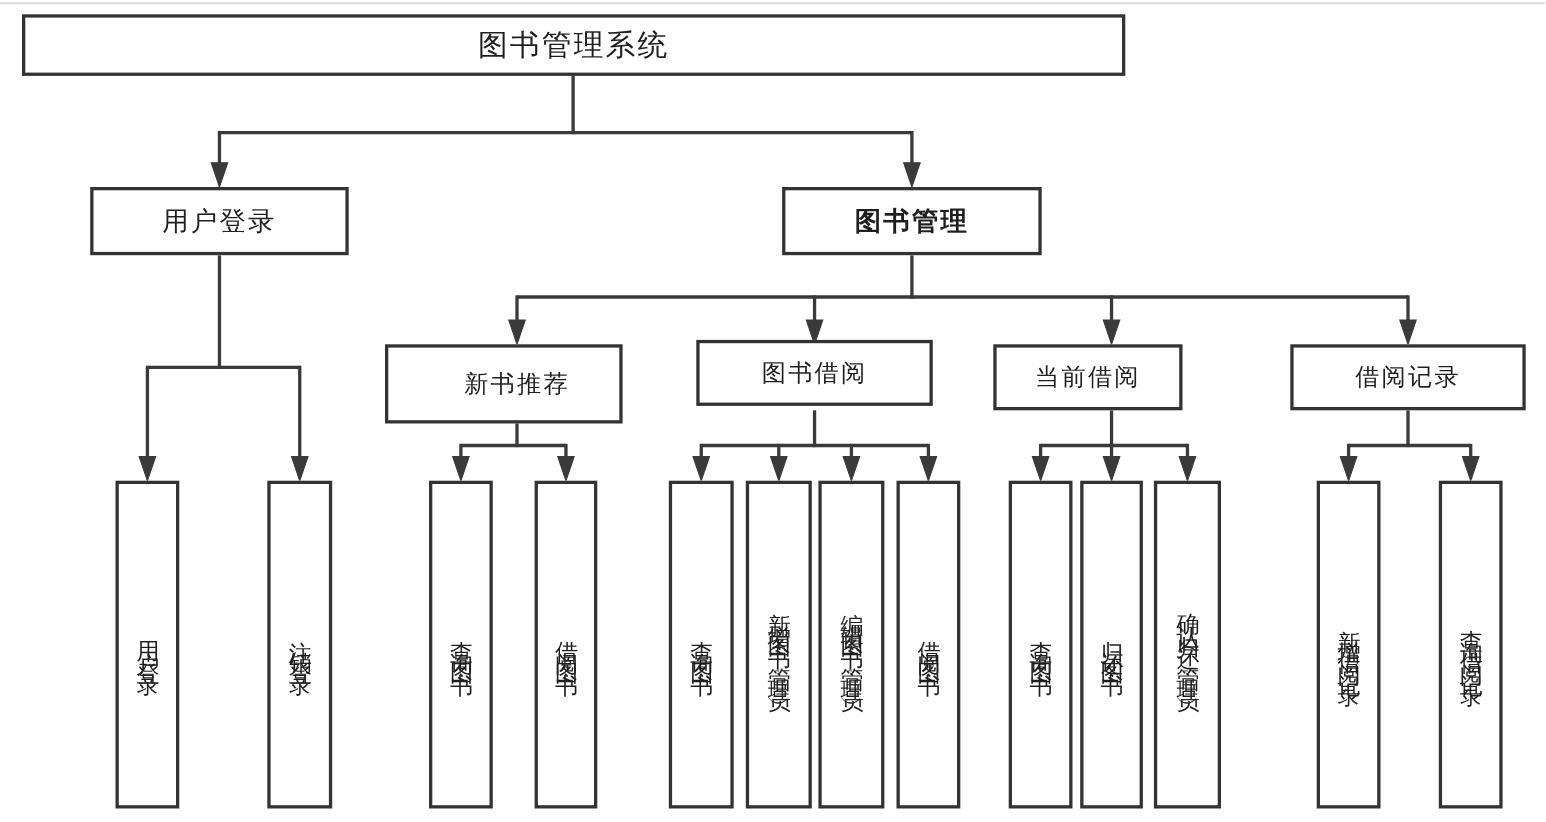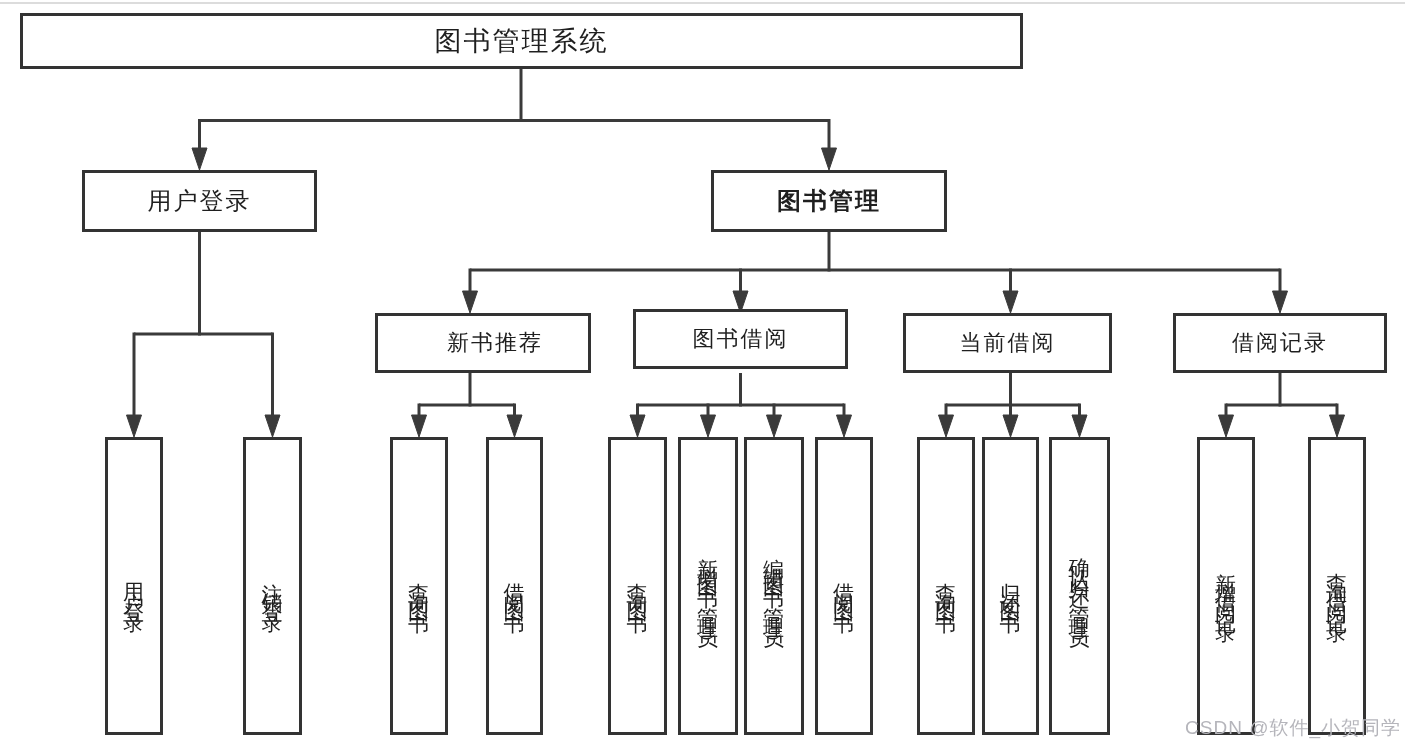--- a/index.html
+++ b/index.html
@@ -130,23 +130,23 @@
       <polygon points="1218.5,415 1233.5,415 1226,437"></polygon>
       <polygon points="1329.5,415 1344.5,415 1337,437"></polygon>
     </g>
   </svg>
 
   <div class="box lvl1" style="left:20px; top:13px; width:1003px; height:56px;">图书管理系统</div>
 
   <div class="box lvl2" style="left:82px; top:170px; width:235px; height:62px;">用户登录</div>
   <div class="box lvl2" style="left:711px; top:170px; width:236px; height:62px;font-weight:bold;">图书管理</div>
 
-  <div class="box lvl3" style="left:375px; top:313px; width:216px; height:60px;padding-left:24px;">新书推荐</div>
+  <div class="box lvl3" style="left:350px; top:313px; width:216px; height:72px;padding-left:24px;">新书推荐</div>
   <div class="box lvl3" style="left:633px; top:309px; width:215px; height:60px;">图书借阅</div>
-  <div class="box lvl3" style="left:903px; top:313px; width:209px; height:60px;">当前借阅</div>
+  <div class="box lvl3" style="left:903px; top:313px; width:172px; height:60px;">当前借阅</div>
   <div class="box lvl3" style="left:1173px; top:313px; width:214px; height:60px;">借阅记录</div>
 
   <div class="box vbox" style="left:105px; top:437px; width:58px; height:298px;">
     <span class="vtext">用户登录</span>
   </div>
   <div class="box vbox" style="left:243px; top:437px; width:59px; height:298px;">
     <span class="vtext">注销登录</span>
   </div>
 
   <div class="box vbox" style="left:390px; top:437px; width:58px; height:298px;">
@@ -179,15 +179,14 @@
     <span class="vtext">确认归还（管理员）</span>
   </div>
 
   <div class="box vbox" style="left:1197px; top:437px; width:58px; height:298px;">
     <span class="vtext">新增借阅记录</span>
   </div>
   <div class="box vbox" style="left:1308px; top:437px; width:58px; height:298px;">
     <span class="vtext">查询借阅记录</span>
   </div>
 
-  <div class="watermark">CSDN @软件_小贺同学</div>
 
 </div>
 
 </body></html>

